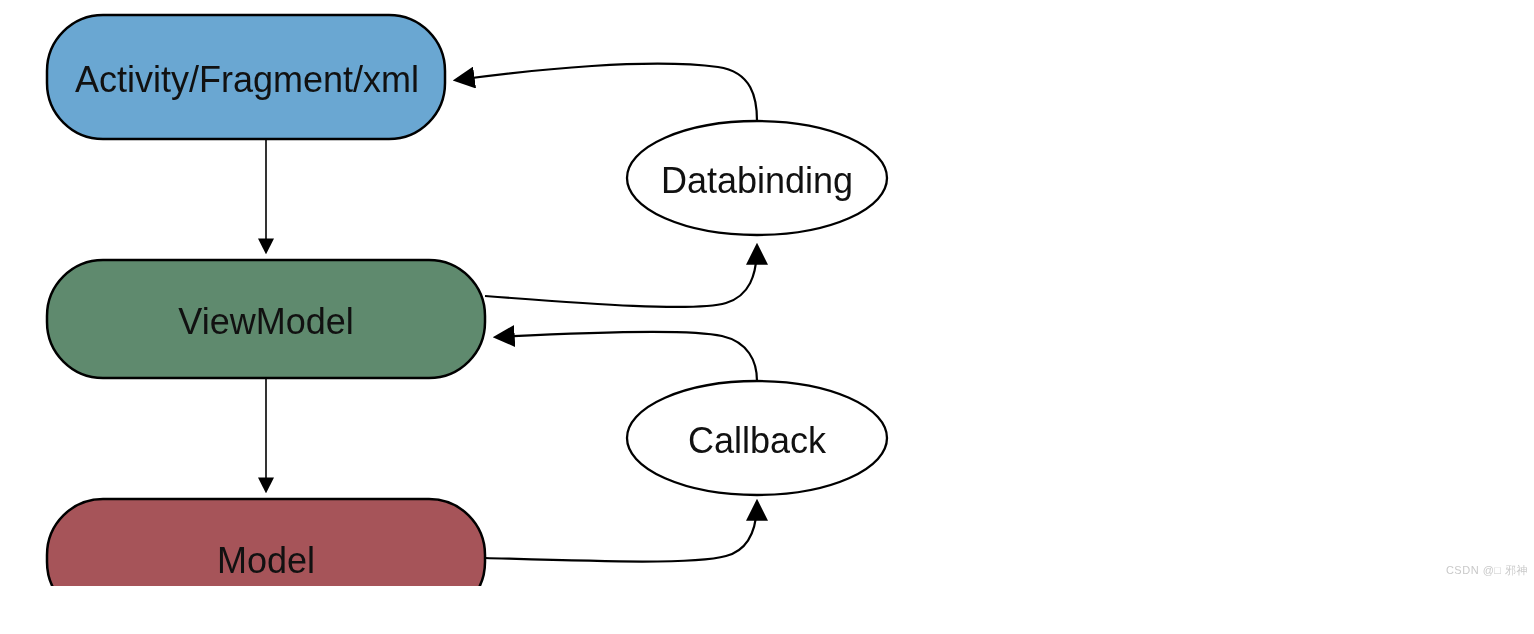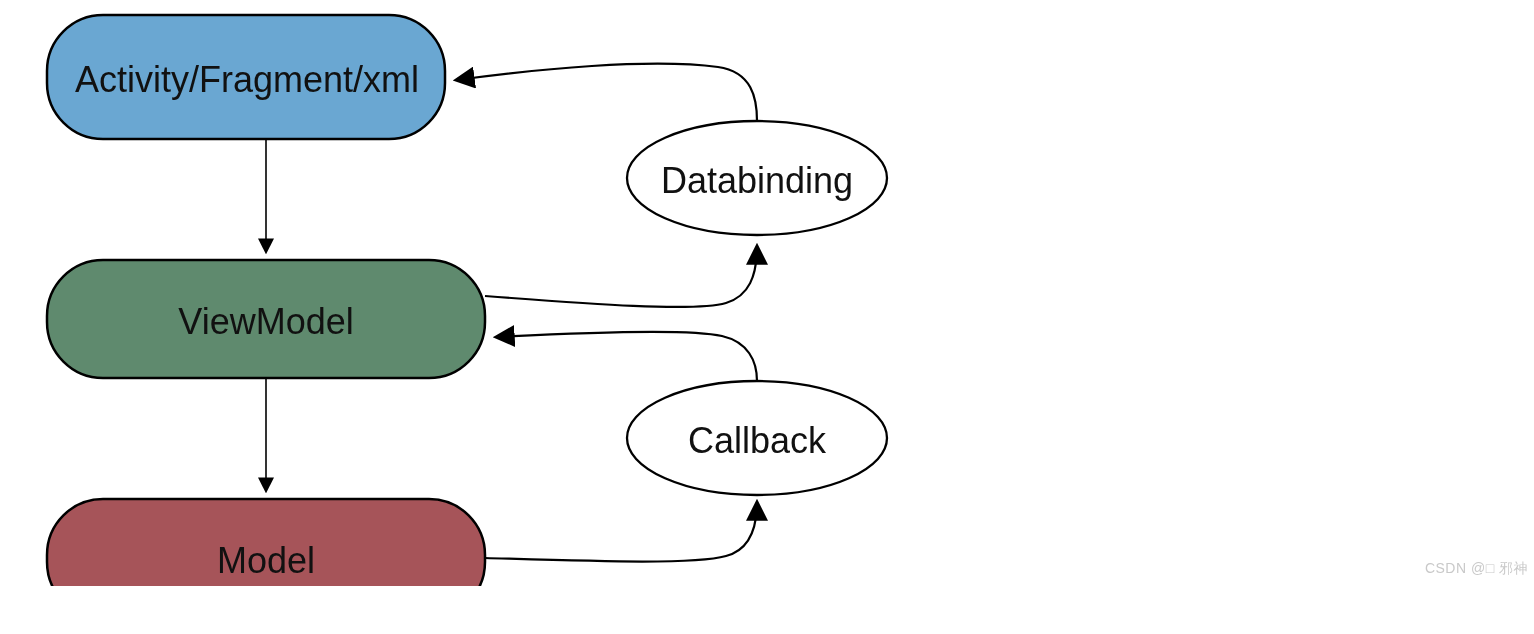--- a/index.html
+++ b/index.html
@@ -14,21 +14,21 @@
   svg { display: block; }
   .node-label {
     font-family: "Liberation Sans", sans-serif;
     font-size: 36px;
     fill: #111111;
   }
   .watermark {
     position: absolute;
     right: 6px;
     bottom: 8px;
-    font-size: 14px;
+    font-size: 11px;
     color: #c9c9c9;
     letter-spacing: 0.5px;
     user-select: none;
     margin-top: 6px;
   }
 </style>
 </head>
 <body>
 
 <div class="stage">

